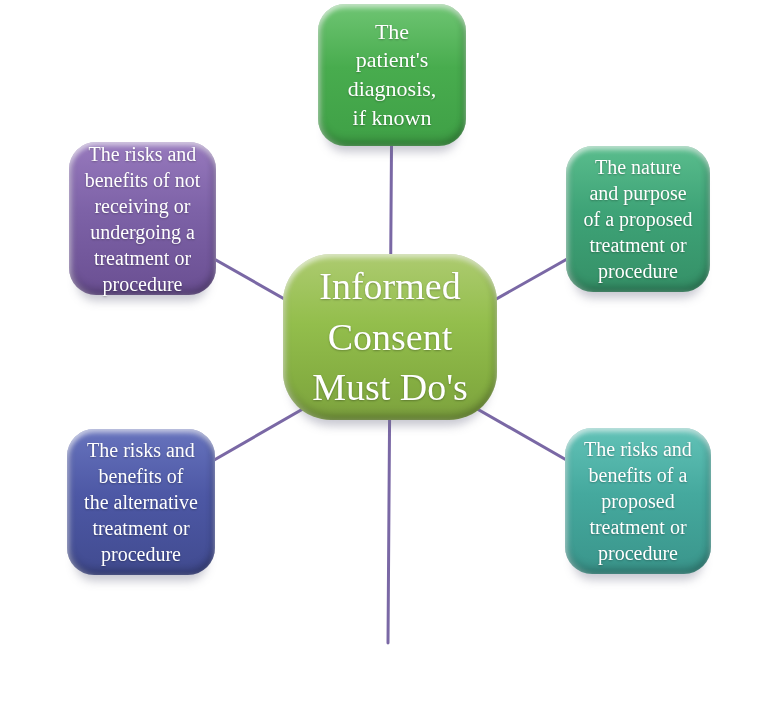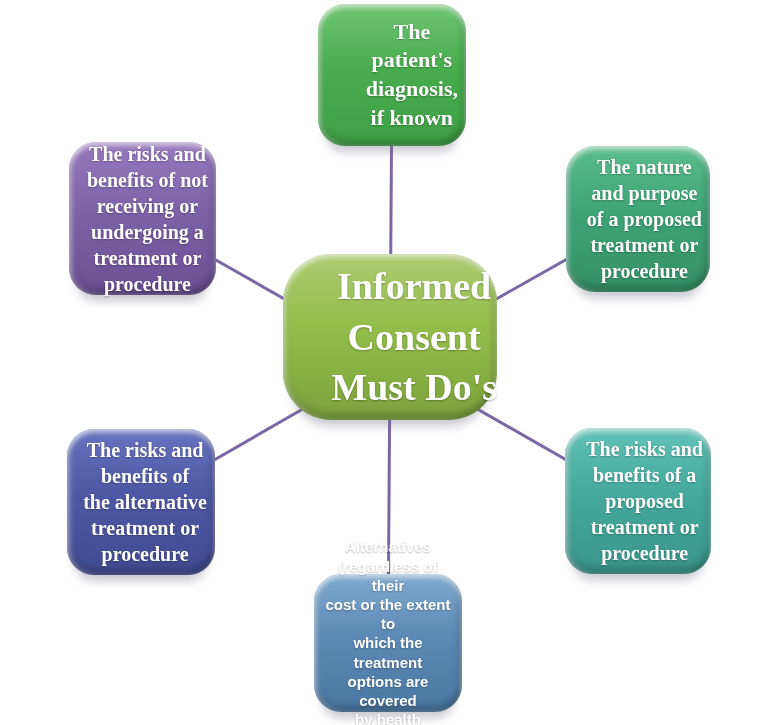--- a/index.html
+++ b/index.html
@@ -19,27 +19,26 @@
     position: absolute;
     left: 0;
     top: 0;
     z-index: 0;
   }
   .node {
     position: absolute;
     z-index: 1;
     display: flex;
     align-items: center;
-    justify-content: flex-end;
+    justify-content: center;
     text-align: center;
     color: #ffffff;
     box-sizing: border-box;
     white-space: pre-line;
     text-shadow: 0 1px 2px rgba(0,0,0,0.28);
-    font-weight: bold;
   }
   .sat {
     border-radius: 27px;
     font-size: 20px;
     line-height: 1.3;
     padding: 6px 8px;
   }
   
   .node {
     box-shadow:
@@ -53,21 +52,21 @@
     left: 283px; top: 254px; width: 214px; height: 166px;
     border-radius: 48px;
     font-size: 38px;
     line-height: 1.33;
     background: linear-gradient(to bottom, #adcb70 0%, #93be4c 42%, #84ad41 78%, #7da23f 100%);
   }
   .pos-top { left: 318px; top: 4px; width: 148px; height: 142px;
     font-size: 22px;
     background: linear-gradient(to bottom, #6fc573 0%, #48ac4e 45%, #3fa046 100%); }
   .pos-top-right { left: 566px; top: 146px; width: 144px; height: 146px;
-    background: linear-gradient(to bottom, #5abd8d 0%, #3ea377 45%, #359067 100%); border-radius: 29px; }
+    background: linear-gradient(to bottom, #5abd8d 0%, #3ea377 45%, #359067 100%); }
   .pos-bottom-right { left: 565px; top: 428px; width: 146px; height: 146px;
     background: linear-gradient(to bottom, #62c2b7 0%, #45a99e 45%, #3a958b 100%); }
   .pos-bottom { left: 314px; top: 574px; width: 148px; height: 138px;
     font-family: "Liberation Sans", sans-serif;
     font-size: 15px;
     line-height: 1.28;
     background: linear-gradient(to bottom, #80aace 0%, #5c89b5 45%, #4a78a2 100%); }
   .pos-bottom-left { left: 67px; top: 429px; width: 148px; height: 146px;
     background: linear-gradient(to bottom, #6773bd 0%, #4d58a5 45%, #414b90 100%); }
   .pos-top-left { left: 69px; top: 142px; width: 147px; height: 153px;
@@ -111,28 +110,20 @@
   </div>
 
   <div class="node sat pos-bottom-right">
     <span>The risks and
 benefits of a
 proposed
 treatment or
 procedure</span>
   </div>
 
-  <div class="node sat pos-bottom">
-    <span>Alternatives
-(regardless of their
-cost or the extent to
-which the treatment
-options are covered
-by health insurance</span>
-  </div>
 
   <div class="node sat pos-bottom-left">
     <span>The risks and
 benefits of
 the alternative
 treatment or
 procedure</span>
   </div>
 
   <div class="node sat pos-top-left">

